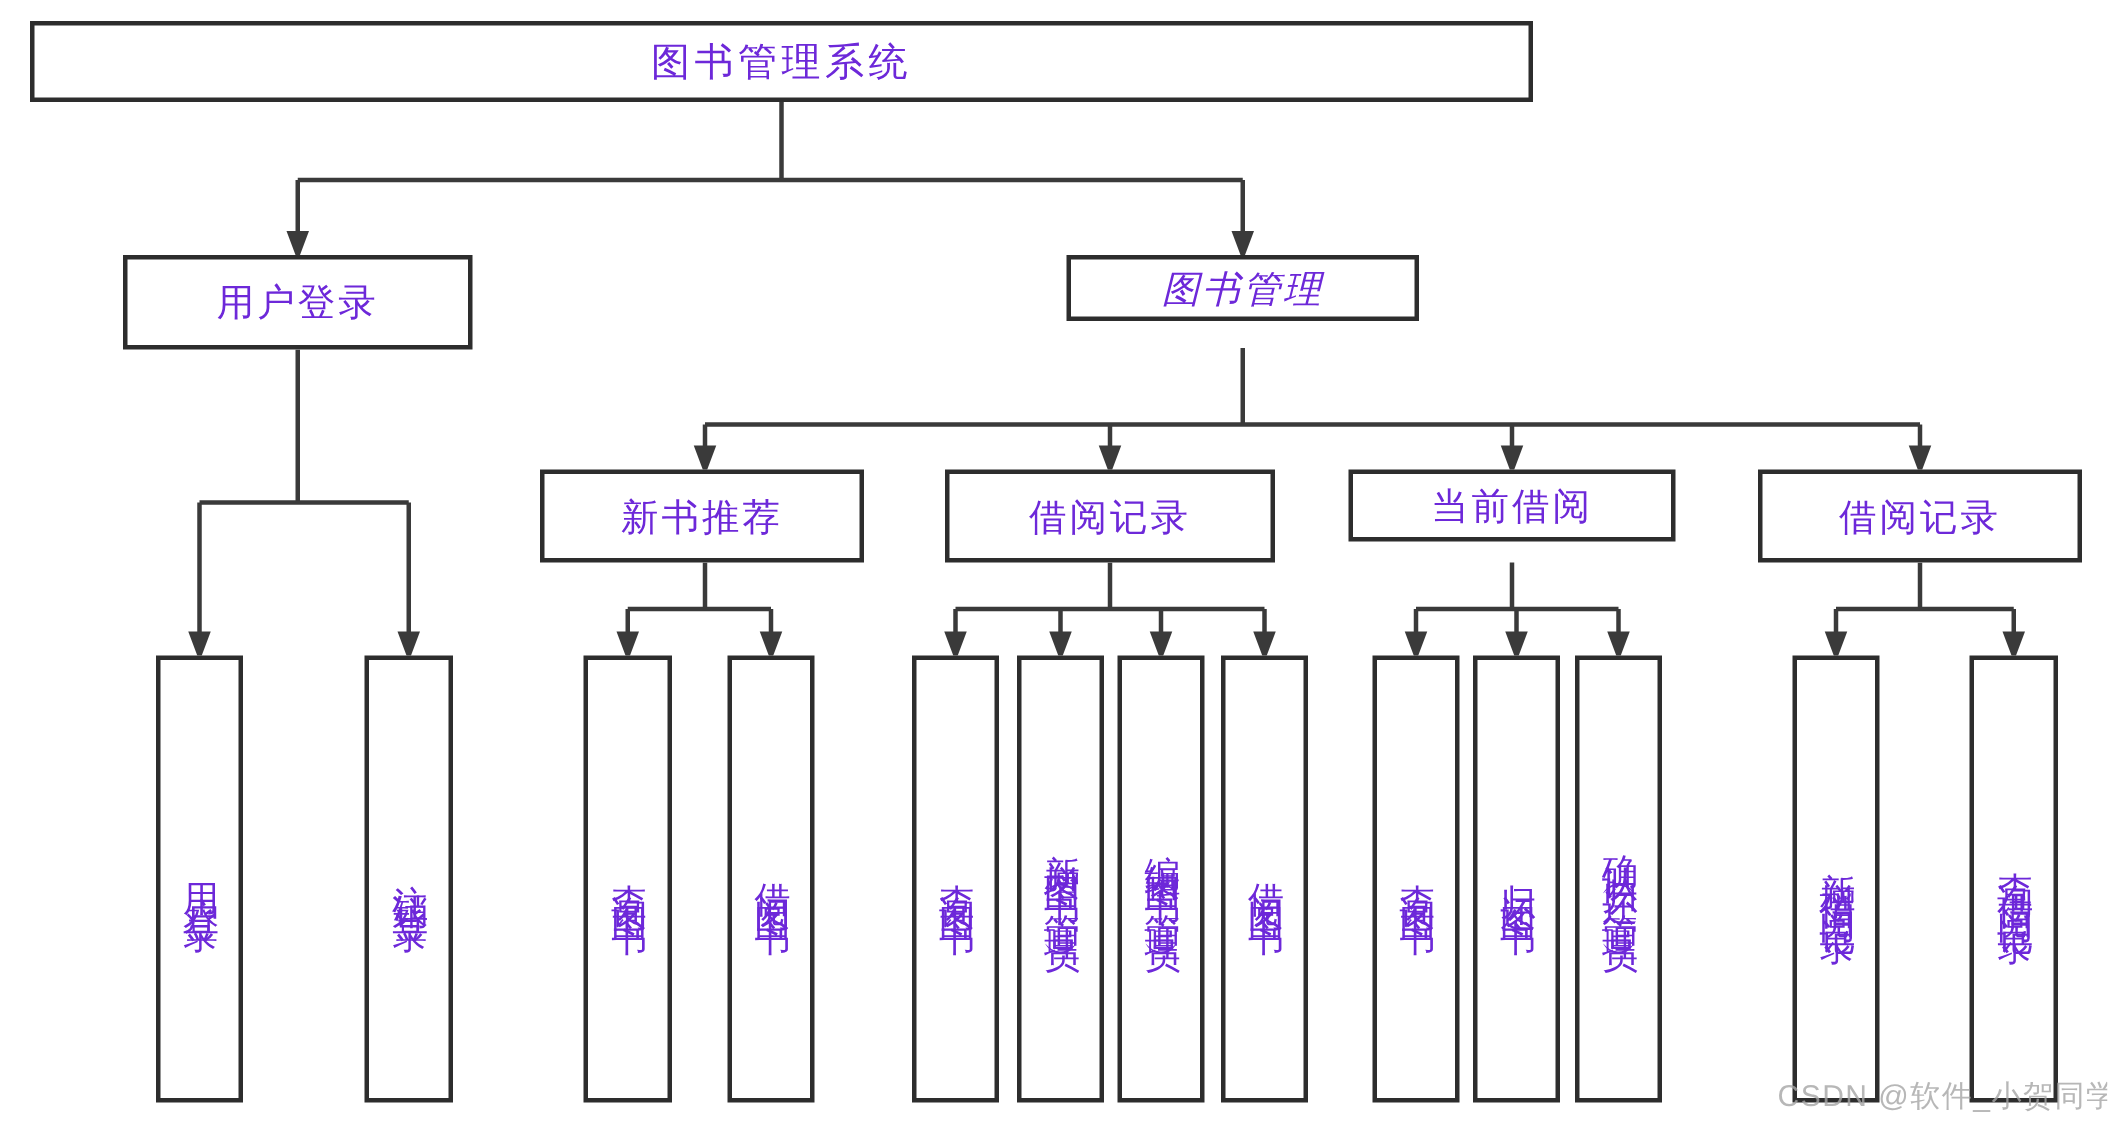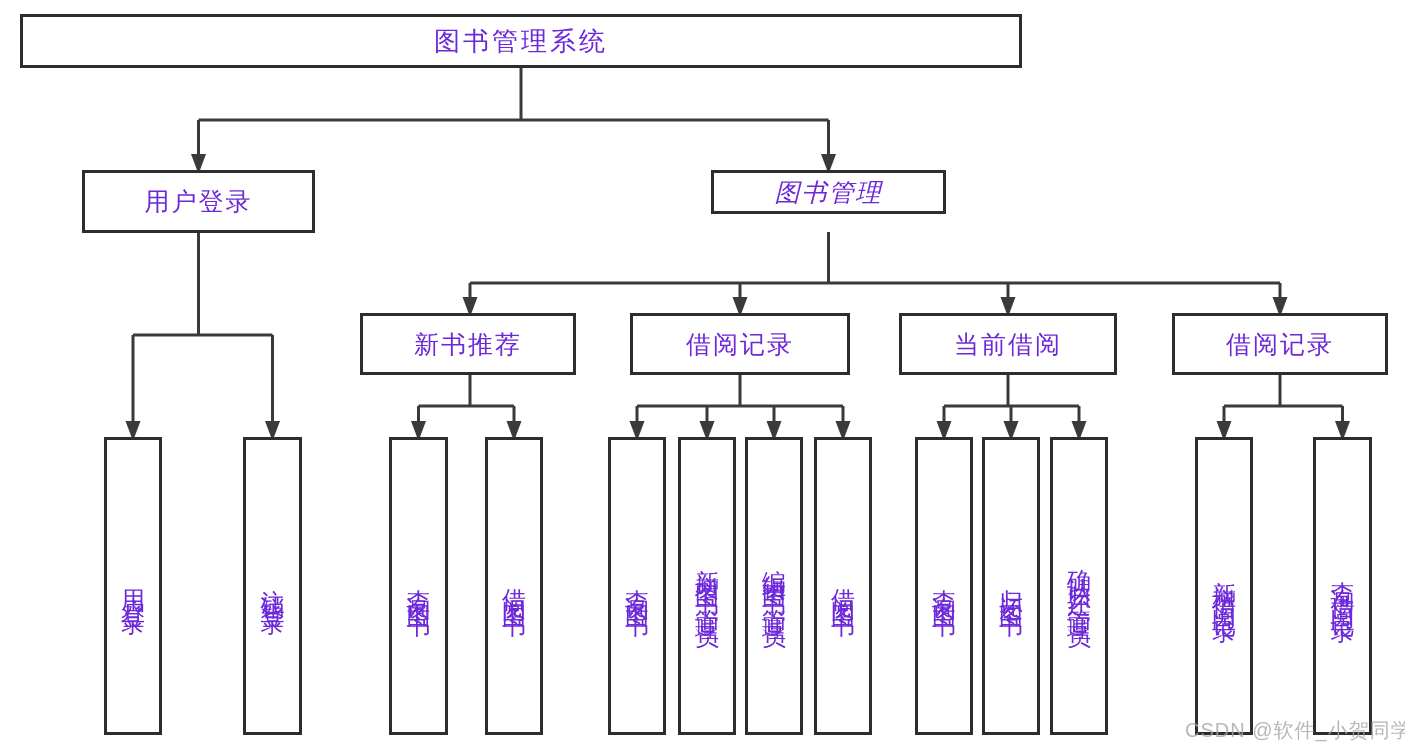--- a/index.html
+++ b/index.html
@@ -135,21 +135,21 @@
       </div>
       <div class="node vert" style="left: 678px; top: 437px; width: 58px; height: 298px;">
         <span class="lbl">新增图书（管理员）</span>
       </div>
       <div class="node vert" style="left: 745px; top: 437px; width: 58px; height: 298px;">
         <span class="lbl">编辑图书（管理员）</span>
       </div>
       <div class="node vert" style="left: 814px; top: 437px; width: 58px; height: 298px;">
         <span class="lbl">借阅图书</span>
       </div>
-      <div class="node" style="left: 899px; top: 313px; width: 218px; height: 62px;">
+      <div class="node" style="left: 899px; top: 313px; width: 218px; height: 48px;">
         <span class="lbl">当前借阅</span>
       </div>
       <div class="node vert" style="left: 915px; top: 437px; width: 58px; height: 298px;">
         <span class="lbl">查询图书</span>
       </div>
       <div class="node vert" style="left: 982px; top: 437px; width: 58px; height: 298px;">
         <span class="lbl">归还图书</span>
       </div>
       <div class="node vert" style="left: 1050px; top: 437px; width: 58px; height: 298px;">
         <span class="lbl">确认归还（管理员）</span>

